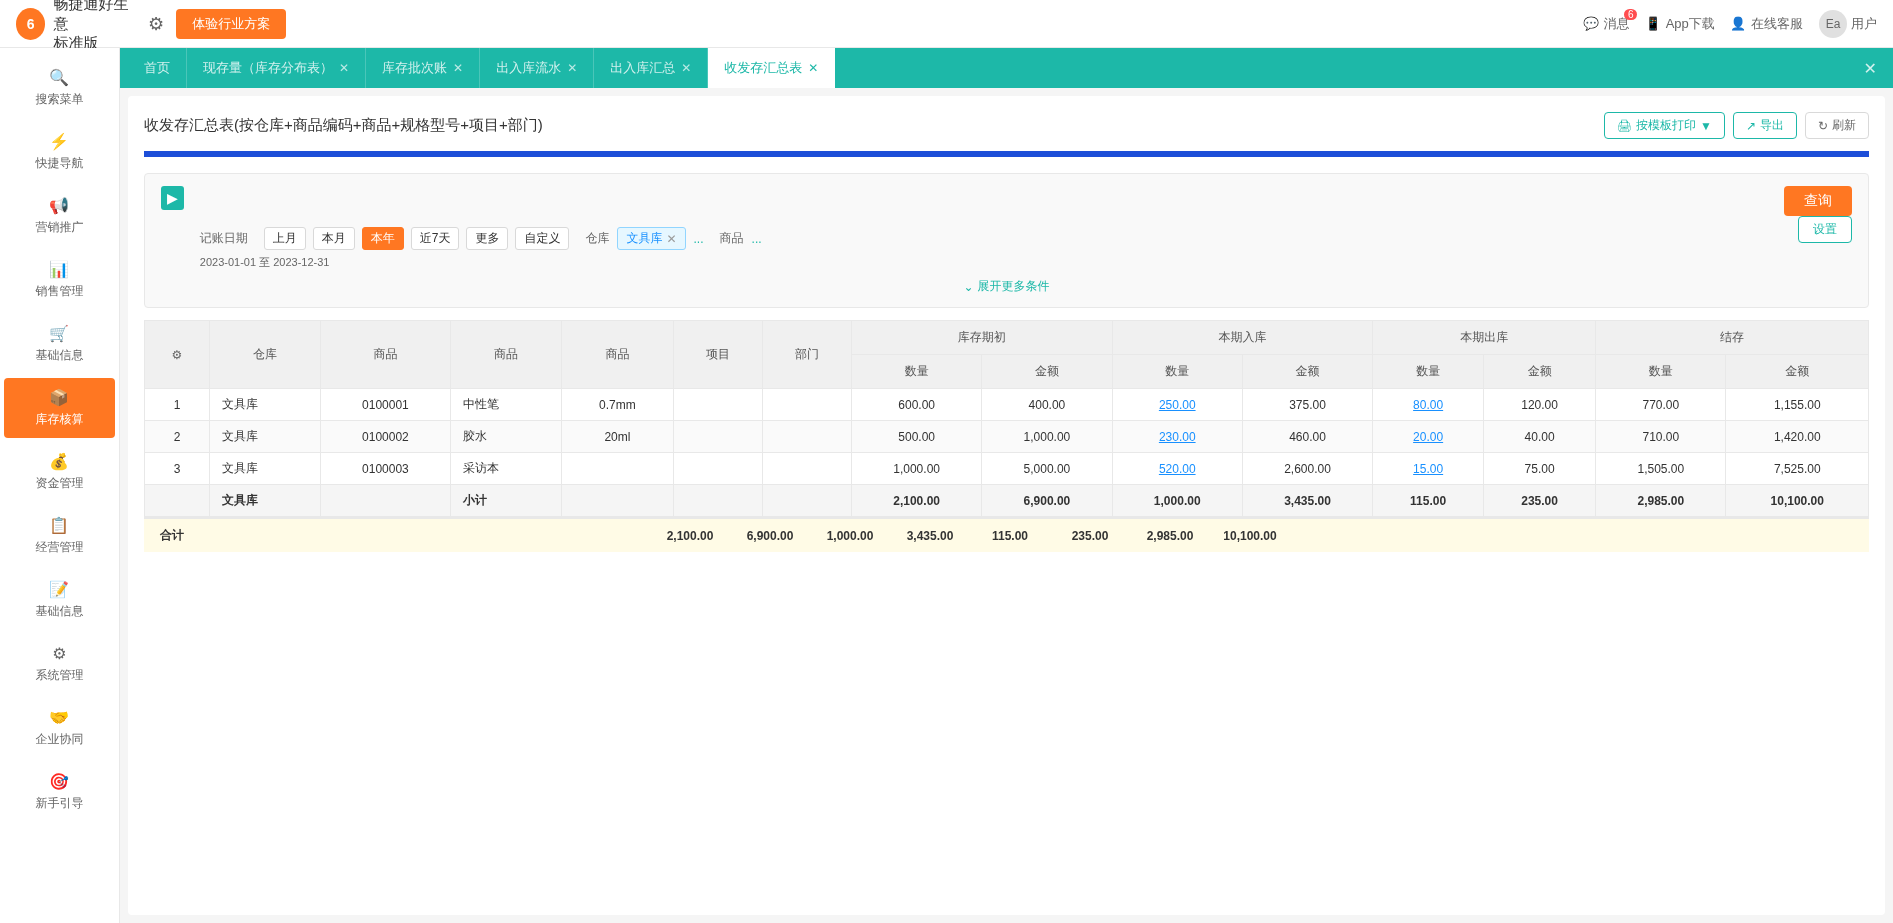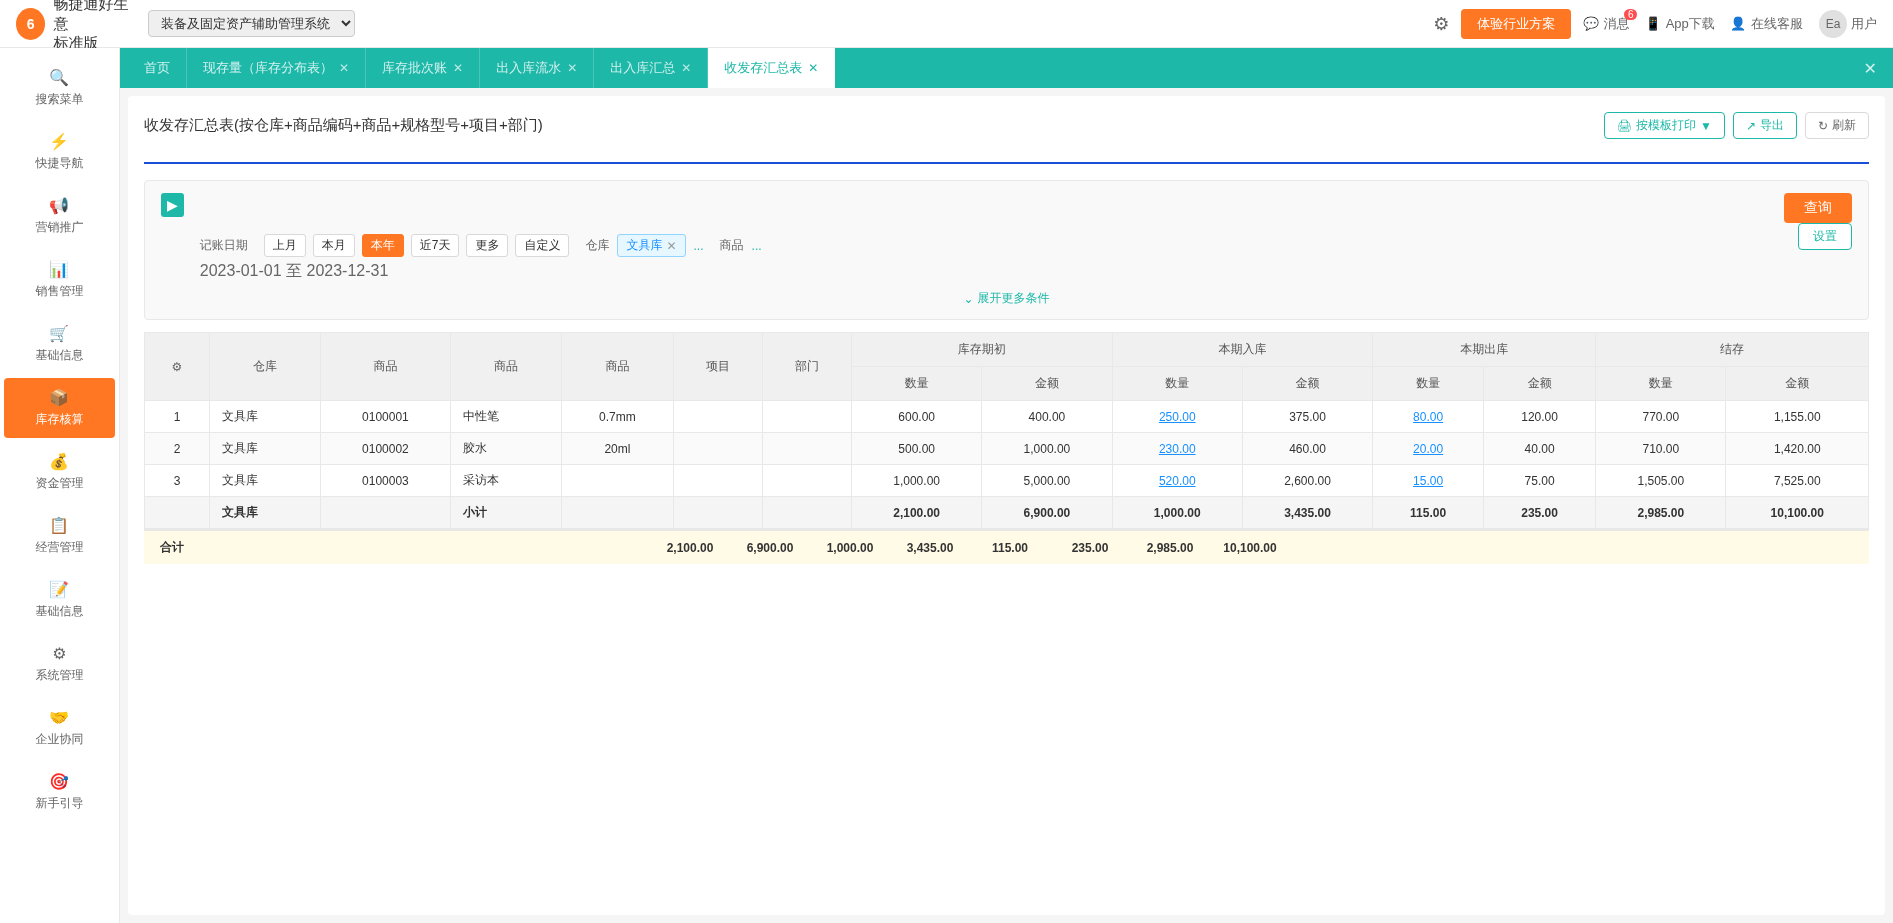--- a/index.html
+++ b/index.html
@@ -37,34 +37,34 @@
     .tab-item.active { background: #fff; color: #1db8a8; font-weight: 500; }
     .tab-close { font-size: 12px; color: inherit; cursor: pointer; }
     .tab-close-white { color: rgba(255,255,255,0.7); }
     .tab-bar-close { margin-left: auto; color: rgba(255,255,255,0.8); cursor: pointer; font-size: 16px; padding: 0 8px; }
 
     
     .page-content { flex: 1; background: #f5f5f5; overflow: auto; padding: 0; }
     .page-inner { background: #fff; margin: 8px; border-radius: 4px; padding: 16px; min-height: calc(100% - 16px); }
 
     
-    .page-title { font-size: 15px; font-weight: 500; color: #333; margin-bottom: 16px; border-bottom: 2px solid #1d4ed8; padding-bottom: 23px; display: flex; align-items: center; justify-content: space-between; }
+    .page-title { font-size: 15px; font-weight: 500; color: #333; margin-bottom: 16px; border-bottom: 6px solid #1d4ed8; padding-bottom: 12px; display: flex; align-items: center; justify-content: space-between; }
     .page-title-actions { display: flex; gap: 8px; }
     .btn-outline { border: 1px solid #1db8a8; color: #1db8a8; background: #fff; border-radius: 4px; padding: 4px 12px; font-size: 12px; cursor: pointer; display: flex; align-items: center; gap: 4px; }
     .btn-primary { background: #ff7722; color: #fff; border: none; border-radius: 4px; padding: 4px 12px; font-size: 12px; cursor: pointer; }
     .btn-refresh { border: 1px solid #d9d9d9; color: #666; background: #fff; border-radius: 4px; padding: 4px 12px; font-size: 12px; cursor: pointer; display: flex; align-items: center; gap: 4px; }
 
     
     .filter-area { background: #f9f9f9; border: 1px solid #e8e8e8; border-radius: 4px; padding: 12px 16px; margin-bottom: 12px; }
     .filter-row { display: flex; align-items: center; gap: 16px; flex-wrap: wrap; }
     .filter-label { color: #666; font-size: 12px; white-space: nowrap; }
     .filter-dates { display: flex; align-items: center; gap: 7px; }
     .date-btn { padding: 2px 8px; border-radius: 3px; border: 1px solid #d9d9d9; background: #fff; font-size: 12px; cursor: pointer; color: #333; }
     .date-btn.active { background: #ff7722; color: #fff; border-color: #ff7722; }
-    .date-range { font-size: 16px; color: #666; }
+    .date-range { font-size: 11px; color: #666; }
     .warehouse-tag { display: flex; align-items: center; gap: 4px; background: #e6f7ff; border: 1px solid #91d5ff; border-radius: 3px; padding: 2px 8px; font-size: 12px; color: #1890ff; }
     .tag-close { cursor: pointer; color: #999; }
     .filter-more { color: #1db8a8; font-size: 12px; cursor: pointer; }
 
     
     .table-wrapper { overflow-x: auto; }
     table { width: 100%; border-collapse: collapse; font-size: 12px; }
     thead tr { background: #f0f0f0; }
     thead th { padding: 8px 12px; text-align: center; font-weight: 500; color: #555; border: 1px solid #e8e8e8; white-space: nowrap; }
     tbody tr { background: #fff; }
@@ -88,25 +88,20 @@
 
 <div class="top-bar">
   <div class="logo-area">
     <div class="logo-icon">
       <span>6</span>
     </div>
     <div class="logo-text">
       <div>畅捷通好生意</div>
       <div>标准版</div>
     </div>
-  </div>
-  <div class="system-title">
-    <select class="system-select">
-      <option>装备及固定资产辅助管理系统</option>
-    </select>
   </div>
   <button class="gear-icon" style="border:none;background:none;font-size:18px;">⚙</button>
   <button class="trial-btn">体验行业方案</button>
   <div class="top-right">
     <div class="top-right-item">
       <span>💬</span>
       <span>消息</span>
       <span class="badge">6</span>
     </div>
     <div class="top-right-item">

